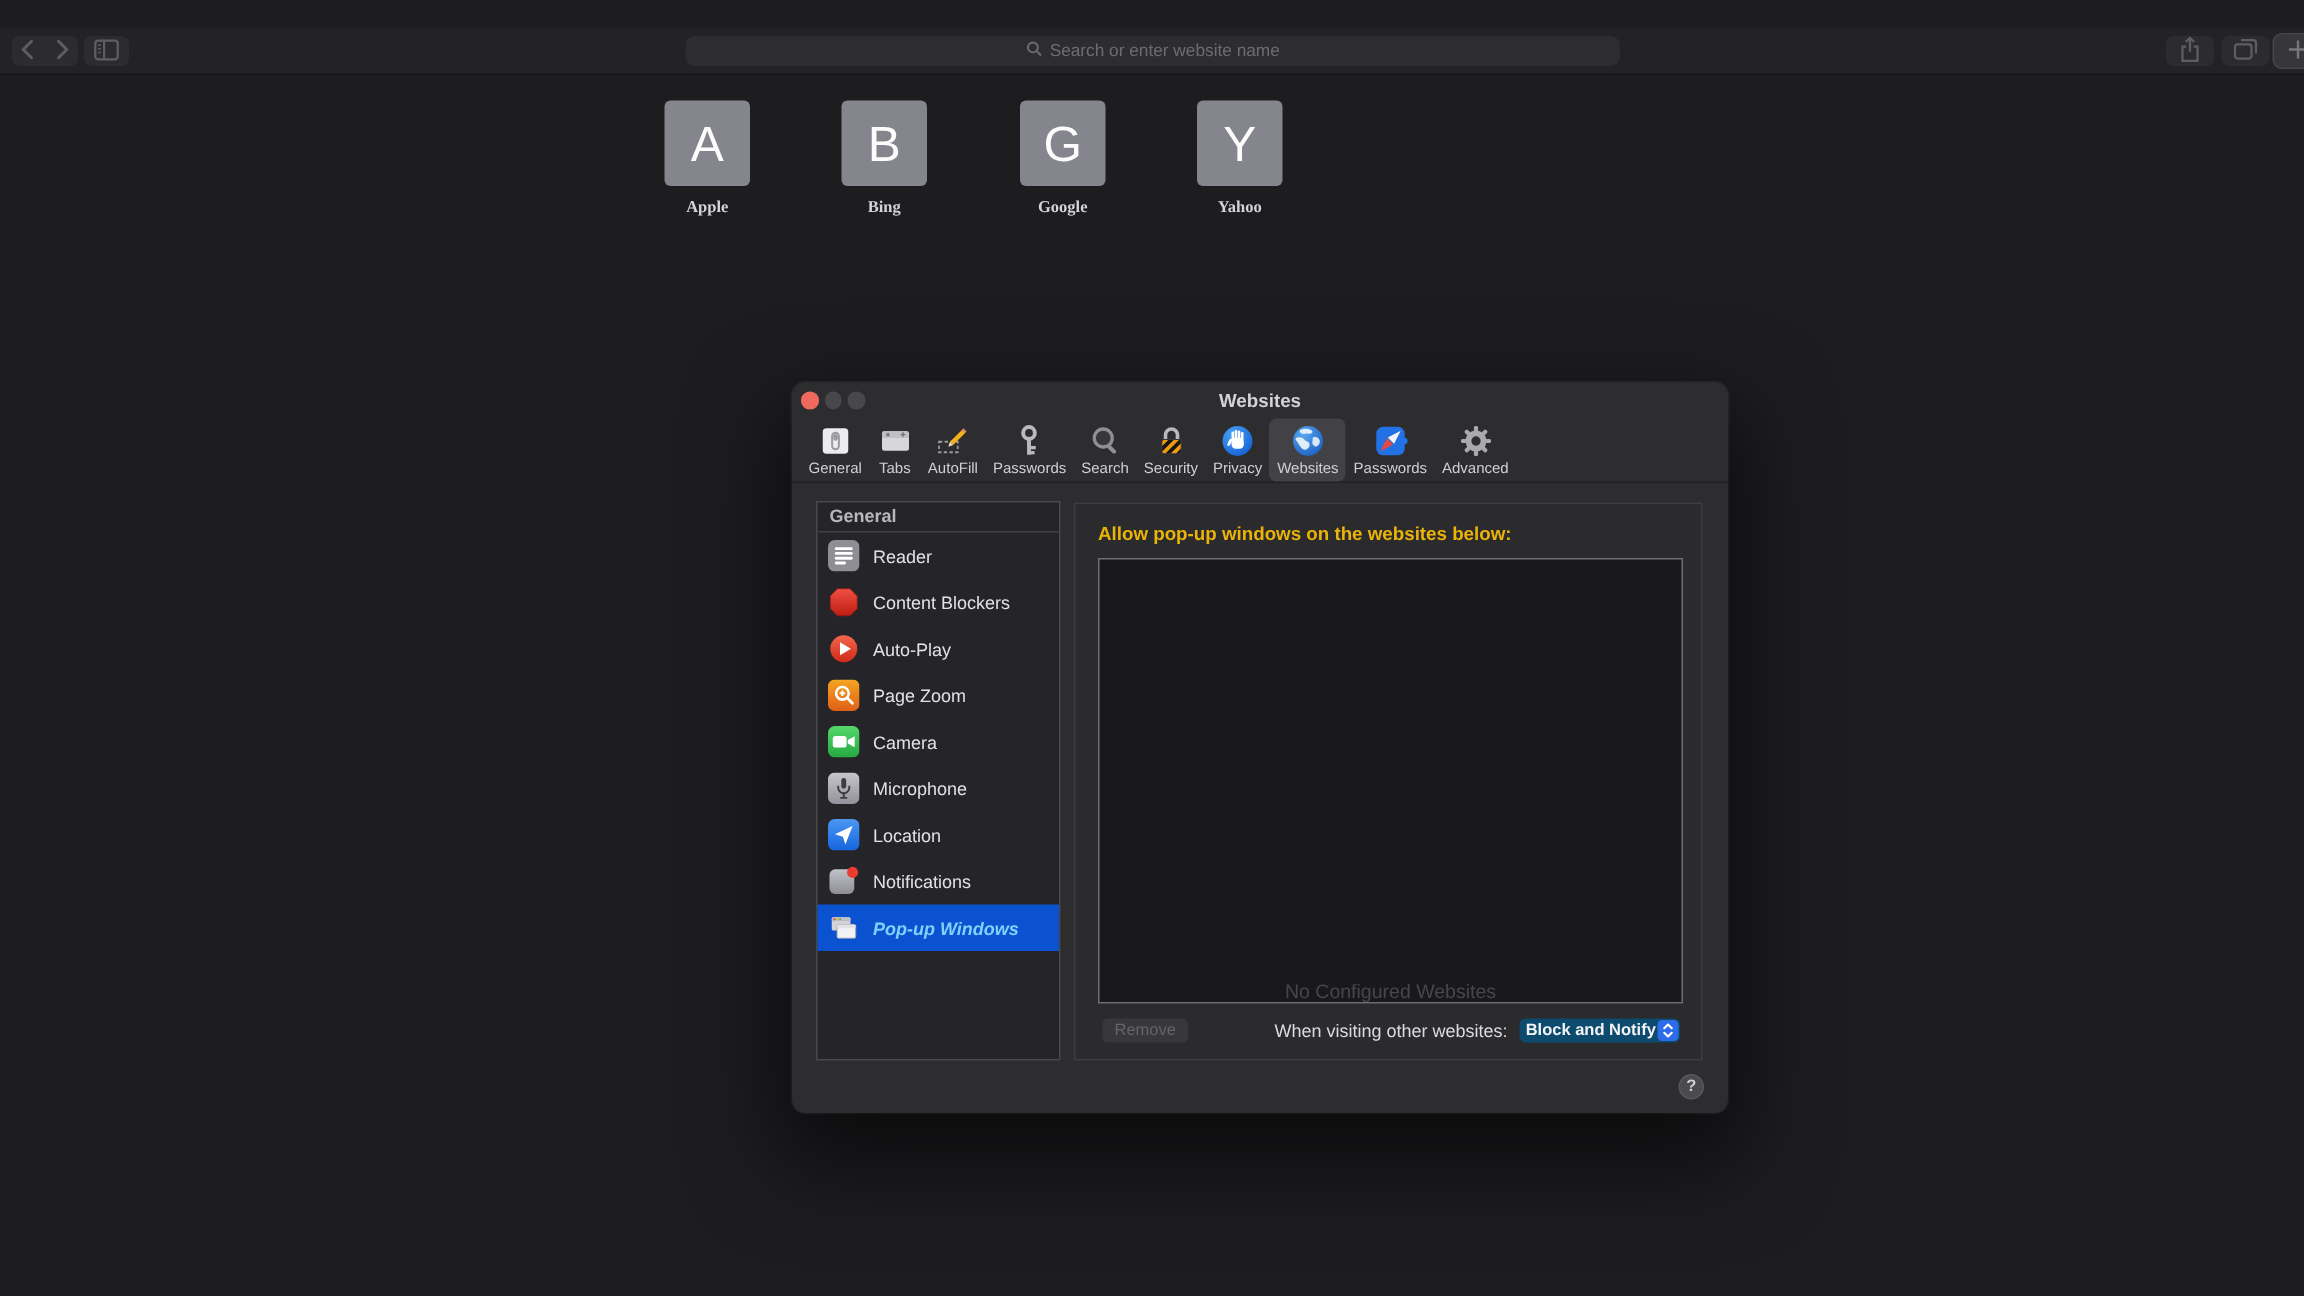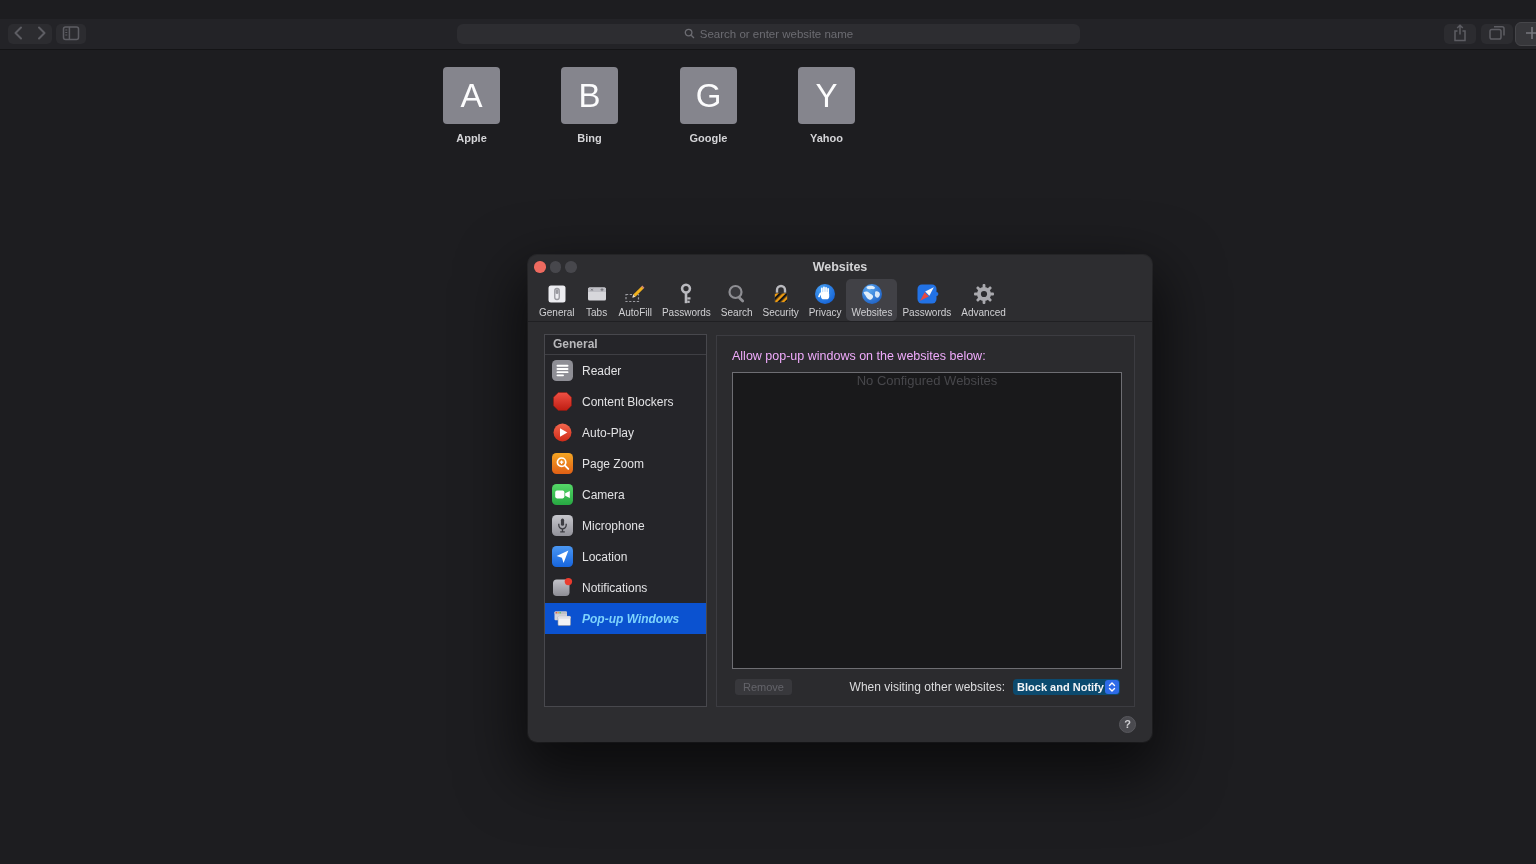--- a/index.html
+++ b/index.html
@@ -17,21 +17,21 @@
   .btn-tabs{left:1481px;width:32px;}
   .btn-newtab{left:1515px;top:3px;width:34px;height:24px;background:#37373b;border-radius:6px;border:1px solid #46464a;}
   .url-field{position:absolute;left:457px;top:5px;width:623px;height:20px;background:#2d2d31;border-radius:6px;
              display:flex;align-items:center;justify-content:center;gap:5px;color:#6c6c72;font-size:11.5px;}
 
   
   .fav-heading{position:absolute;left:0;right:0;top:40px;text-align:center;color:#828289;font-size:11.5px;font-weight:600;}
   .fav{position:absolute;top:67px;width:57px;text-align:center;}
   .fav-tile{width:57px;height:57px;border-radius:4px;background:#85858d;display:flex;align-items:center;justify-content:center;
             color:#fcfcfd;font-size:33px;font-weight:300;}
-  .fav-label{margin-top:8px;font-size:11px;font-weight:700;color:#d4d4d7;}
+  .fav-label{margin-top:8px;font-size:11px;font-weight:700;color:#d4d4d7;font-family:Liberation Serif, serif;}
   .fav-apple{left:443px;}.fav-bing{left:561px;}.fav-google{left:680px;}.fav-yahoo{left:798px;}
 
   
   .prefs{position:absolute;left:528px;top:255px;width:624px;height:487px;background:#2d2d30;border-radius:9px;
          box-shadow:0 25px 60px 10px rgba(0,0,0,.6),0 0 0 1px rgba(255,255,255,.07);}
   .titlebar{position:absolute;left:0;top:0;right:0;height:23px;}
   .traffic{position:absolute;top:6px;width:11.5px;height:11.5px;border-radius:50%;border:none;padding:0;}
   .tl-close{left:6px;background:#ee6a5f;}
   .tl-min{left:21.5px;background:#47474c;}
   .tl-zoom{left:37px;background:#47474c;}
@@ -49,23 +49,23 @@
   .sb-header{height:19px;line-height:19px;padding-left:8px;font-size:12px;font-weight:700;color:#b8b8bb;
              border-bottom:1px solid #3f3f44;}
   .sb-row{height:31px;display:flex;align-items:center;gap:9px;padding-left:7px;cursor:default;}
   .sb-row .sb-label{font-size:12px;color:#e2e2e4;}
   .sb-row.selected{background:#0b52d0;}
   .sb-row.selected .sb-label{color:#7dd3fc;font-weight:600;font-style:italic;}
   .sb-icon{width:21px;height:21px;display:flex;}
 
   .panel{position:absolute;left:188px;top:80px;width:419px;height:372px;background:#2b2b2e;
          border:1px solid #3c3c41;box-sizing:border-box;}
-  .panel-heading{position:absolute;left:15px;top:13px;font-size:12.5px;color:#f0abfc;}
+  .panel-heading{position:absolute;left:15px;top:13px;font-size:12.5px;color:#eab308;font-weight:bold;}
   .sites-list{position:absolute;left:15px;top:36px;width:388px;height:295px;background:#19191b;
-              border:1px solid #6e6e73;display:flex;align-items:flex-start;justify-content:center;}
+              border:1px solid #6e6e73;display:flex;align-items:flex-end;justify-content:center;}
   .empty-text{font-size:13px;color:#47474b;}
   .remove-btn{position:absolute;left:18px;top:343px;width:57px;height:16px;background:#38383c;border:none;border-radius:3.5px;
               font-size:11px;color:#64646a;font-family:inherit;padding:0;}
   .when-group{position:absolute;right:14px;top:343px;height:16px;display:flex;align-items:center;gap:8px;}
   .when-label{font-size:12px;color:#dcdcde;}
   .dropdown{position:relative;width:107px;height:16px;background:#0c4a6e;border-radius:4px;border:none;
             display:flex;align-items:center;padding:0;}
   .dd-value{flex:1;text-align:center;font-size:11px;font-weight:600;color:#f4f4f6;padding-right:12px;}
   .dd-cap{position:absolute;right:1px;top:1px;width:14px;height:14px;background:#2e6be8;border-radius:3px;
           display:flex;align-items:center;justify-content:center;}

